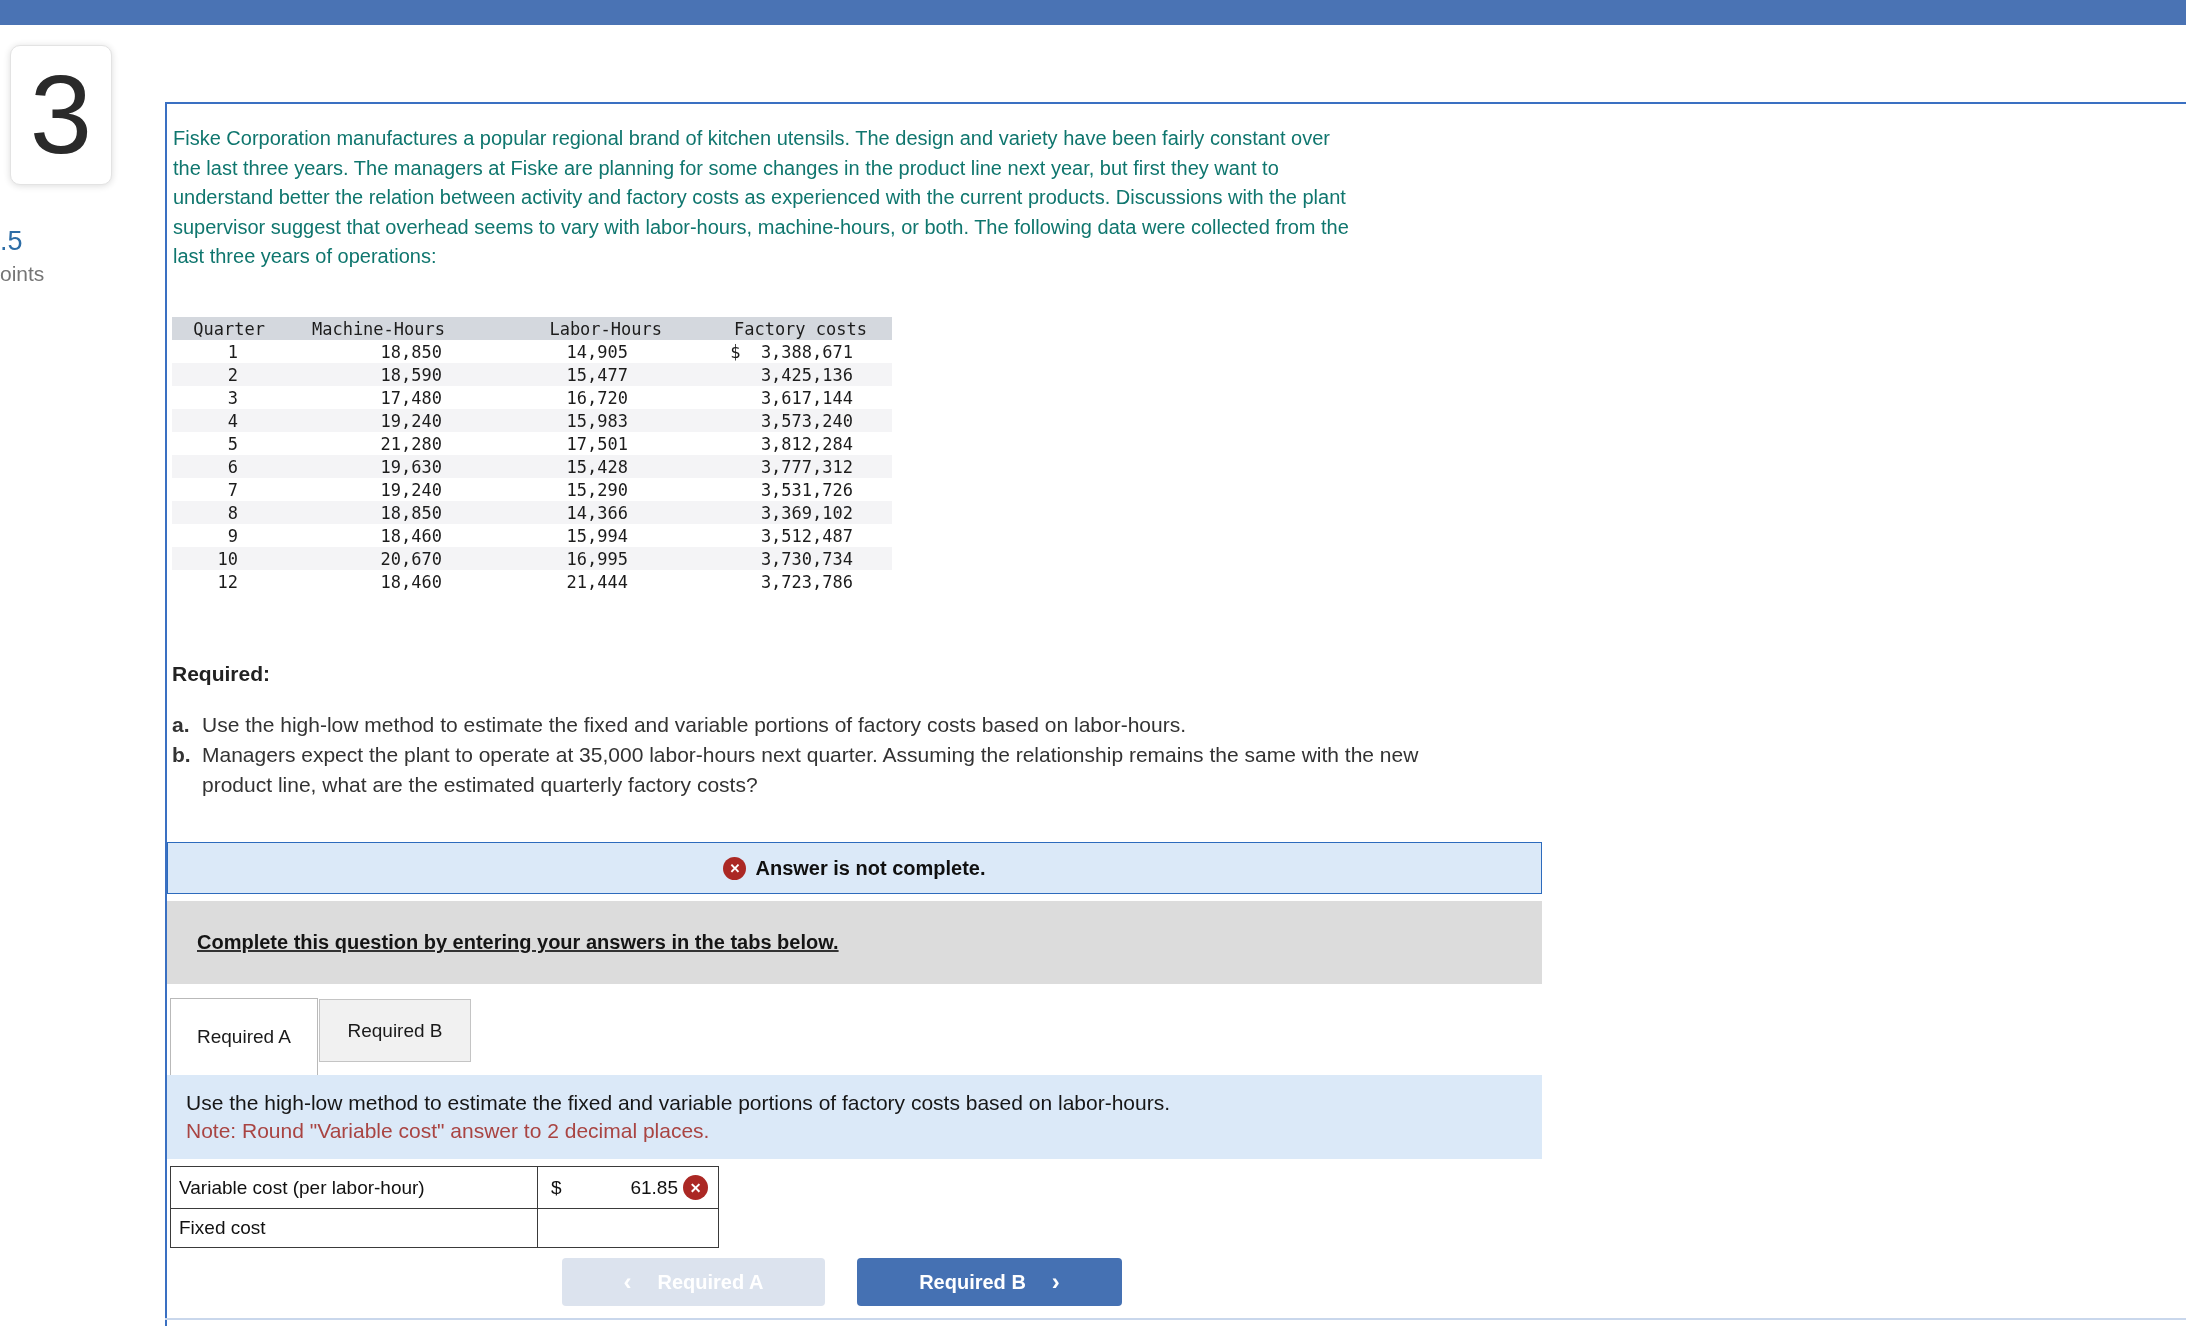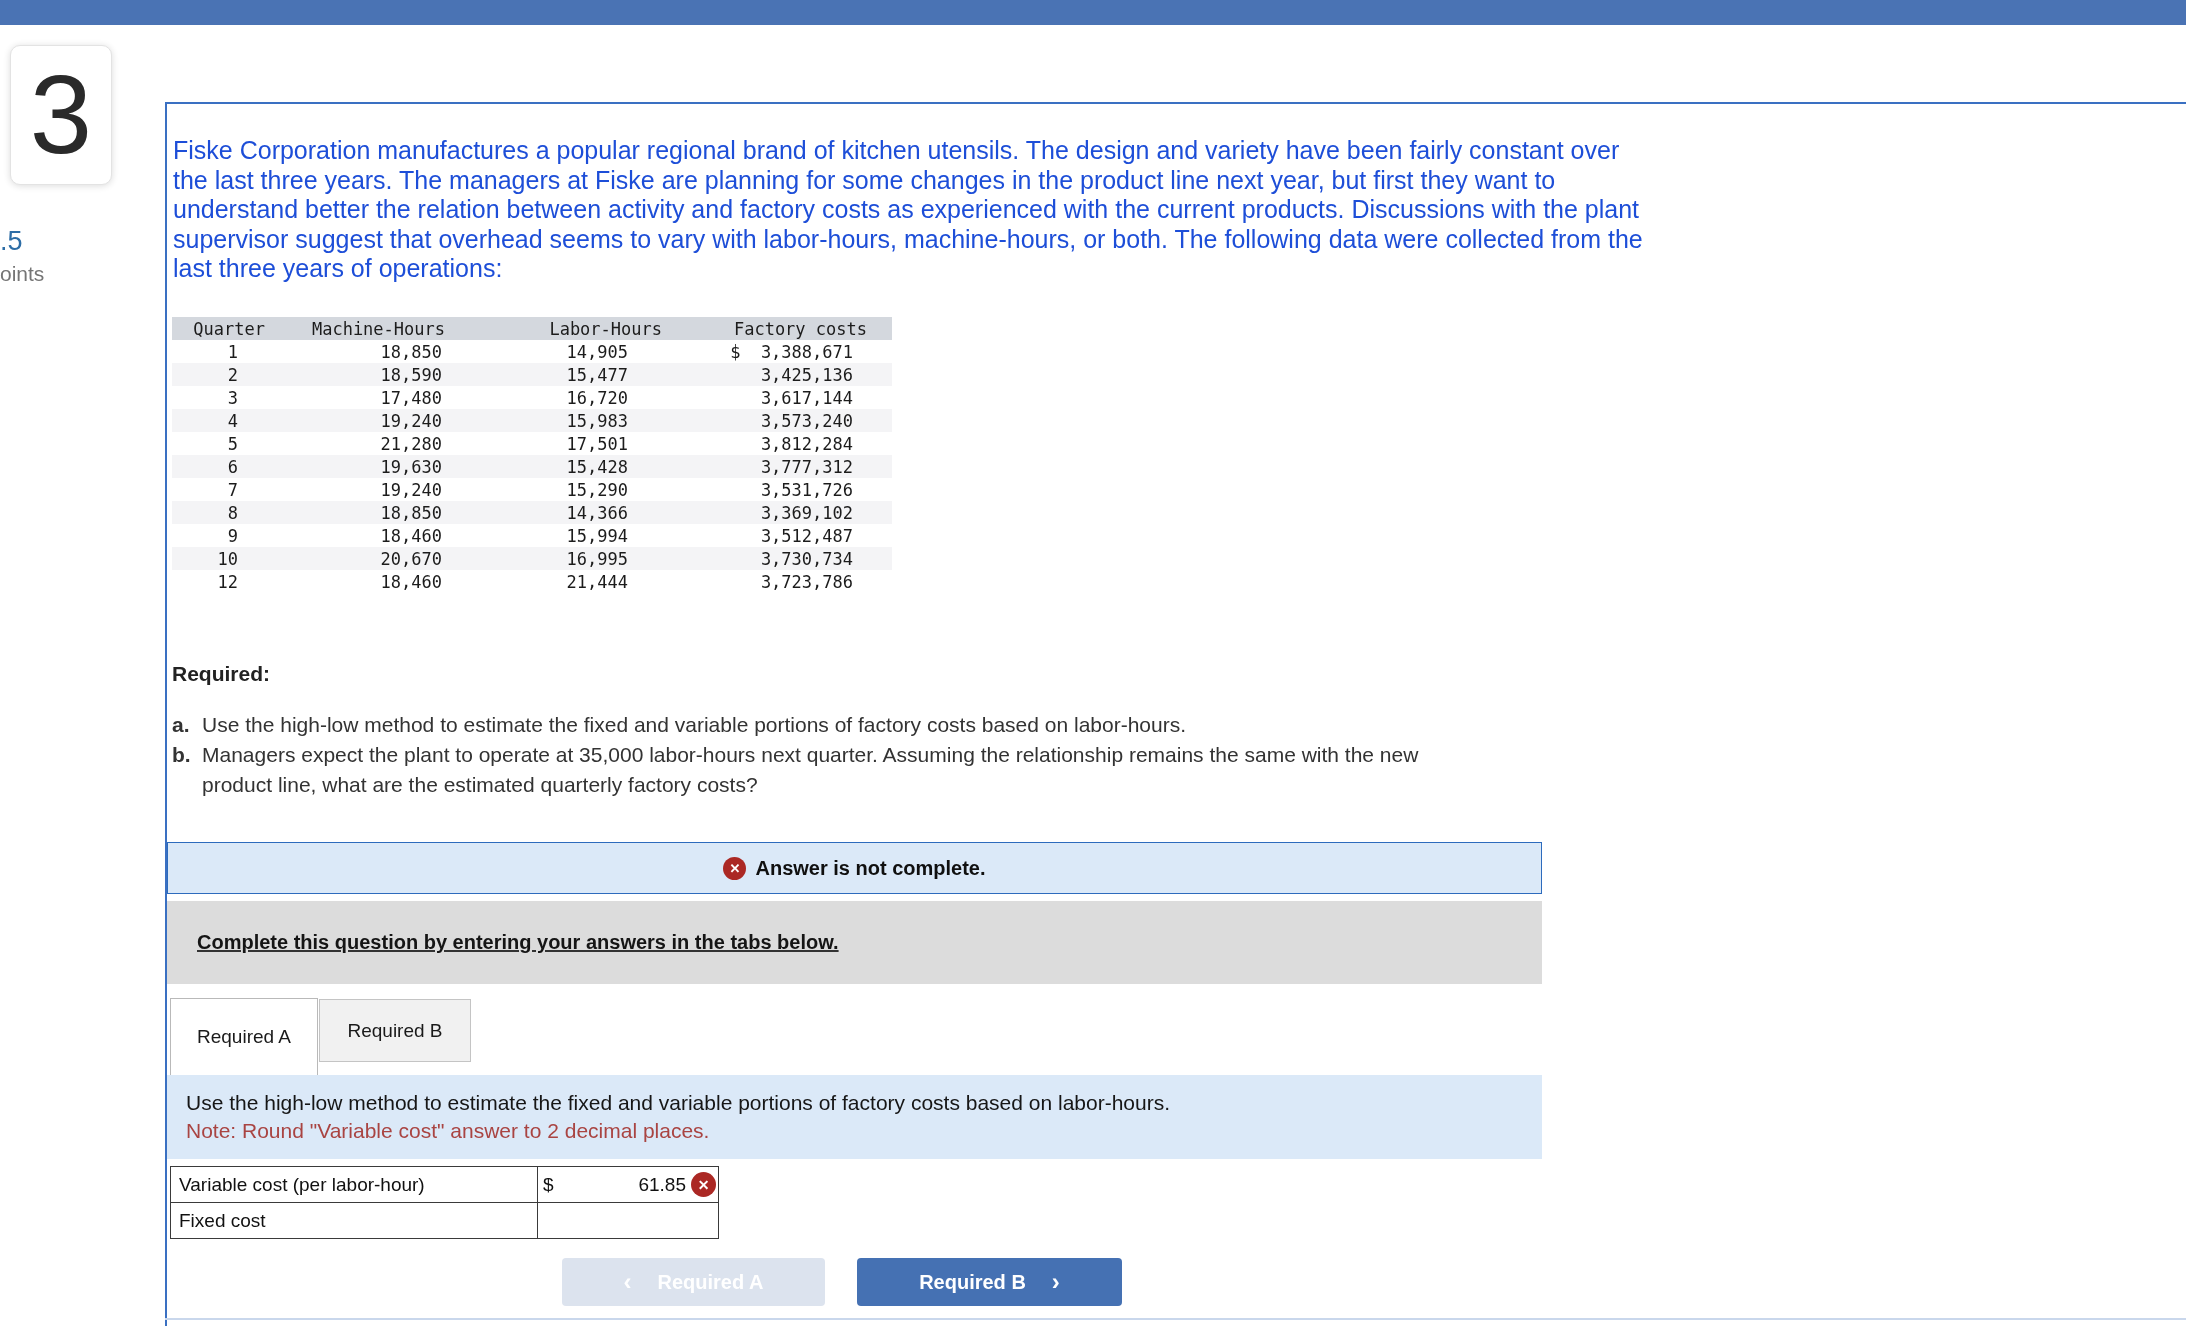--- a/index.html
+++ b/index.html
@@ -18,22 +18,22 @@
     border:1px solid #e3e3e3;border-radius:10px;box-shadow:0 1px 7px rgba(0,0,0,.14);
     display:flex;align-items:center;justify-content:center;
     font-size:112px;color:#2a2a2a;line-height:1;}
   #points-value{left:0;top:226px;font-size:27px;color:#2d6da6;}
   #points-label{left:0;top:262px;font-size:21px;color:#757575;}
 
   #qbox-top{left:165px;top:102px;right:0;height:2px;background:var(--box-border);}
   #qbox-left{left:165px;top:102px;width:2px;bottom:0;background:var(--box-border);}
   #qbox-bottom{left:165px;top:1318px;right:0;height:2px;background:var(--faint-line);}
 
-  #paragraph{left:173px;top:136px;width:1600px;font-size:25px;line-height:29.5px;
-    color:#1d4ed8;white-space:pre-line;}
+  #paragraph{left:173px;top:124px;width:1600px;font-size:20px;line-height:29.5px;
+    color:#0f766e;white-space:pre-line;}
 
   #data-table{left:172px;top:317px;border-collapse:collapse;
     font-family:"DejaVu Sans Mono",monospace;font-size:17px;color:#1c1c1c;}
   #data-table th,#data-table td{height:23px;padding:0;text-align:right;font-weight:normal;white-space:pre;}
   #data-table th{background:var(--thead-bg);}
   #data-table tbody tr:nth-child(even) td{background:var(--stripe);}
   #data-table .c0{width:118px;} #data-table .c1{width:170px;}
   #data-table .c2{width:215px;} #data-table .c3{width:217px;}
   #data-table th.c0{padding-right:25px;} #data-table td.c0{padding-right:52px;}
   #data-table th.c1{padding-right:15px;} #data-table td.c1{padding-right:18px;}
@@ -62,21 +62,21 @@
     border:1px solid #b9b9b9;border-bottom:none;z-index:3;}
   #tab-b{left:319px;top:999px;width:152px;height:63px;background:#f1f1f1;
     border:1px solid #c4c4c4;z-index:2;}
 
   #tab-panel{left:167px;top:1075px;width:1375px;height:84px;background:var(--panel-blue);
     padding:14px 0 0 19px;z-index:1;}
   #tab-panel-instruction{font-size:21px;line-height:28px;color:#161616;}
   #tab-panel-note{font-size:21px;line-height:28px;color:var(--note-red);}
 
   #answer-table{left:170px;top:1166px;border-collapse:collapse;font-size:19px;color:#111;}
-  #answer-table td{border:1px solid #3a3a3a;height:36px;padding:0;background:#fff;}
+  #answer-table td{border:1px solid #3a3a3a;height:36px;padding:8px;background:#fff;}
   #answer-table .label-cell{width:367px;padding-left:8px;}
   #answer-table .value-cell{width:181px;}
   .cell-inner{display:flex;align-items:center;height:100%;padding:0 2px 0 5px;}
   .cell-inner .currency{flex:none;}
   .cell-inner .val{flex:1;text-align:right;padding-right:5px;}
   #vc-cell{background:#fbf1ef;}
   .cell-x{width:25px;height:25px;font-size:14px;}
 
   .nav-btn{height:48px;border-radius:4px;display:flex;align-items:center;justify-content:center;
     gap:26px;font-size:20px;font-weight:bold;color:#fff;cursor:pointer;border:none;}

